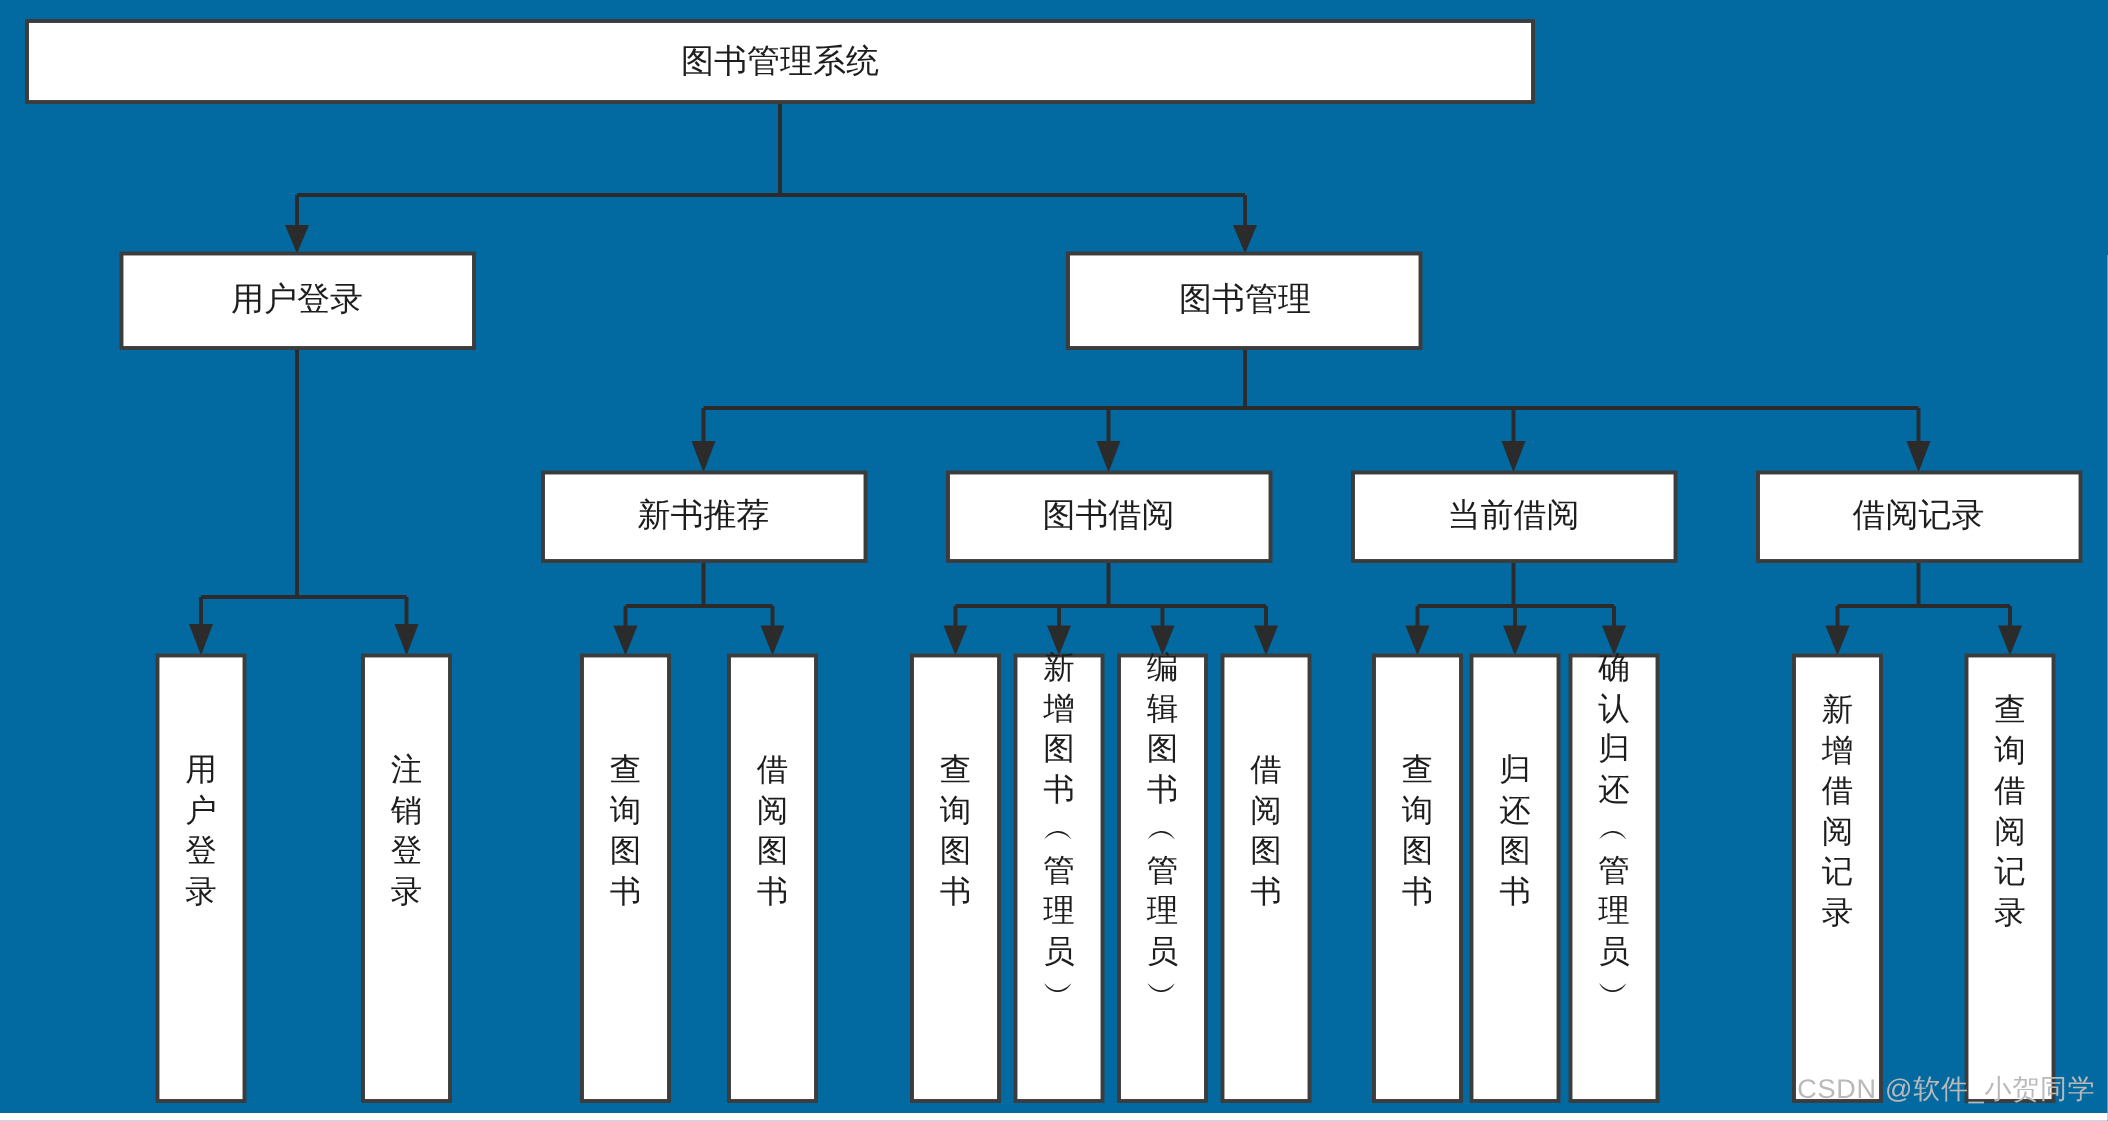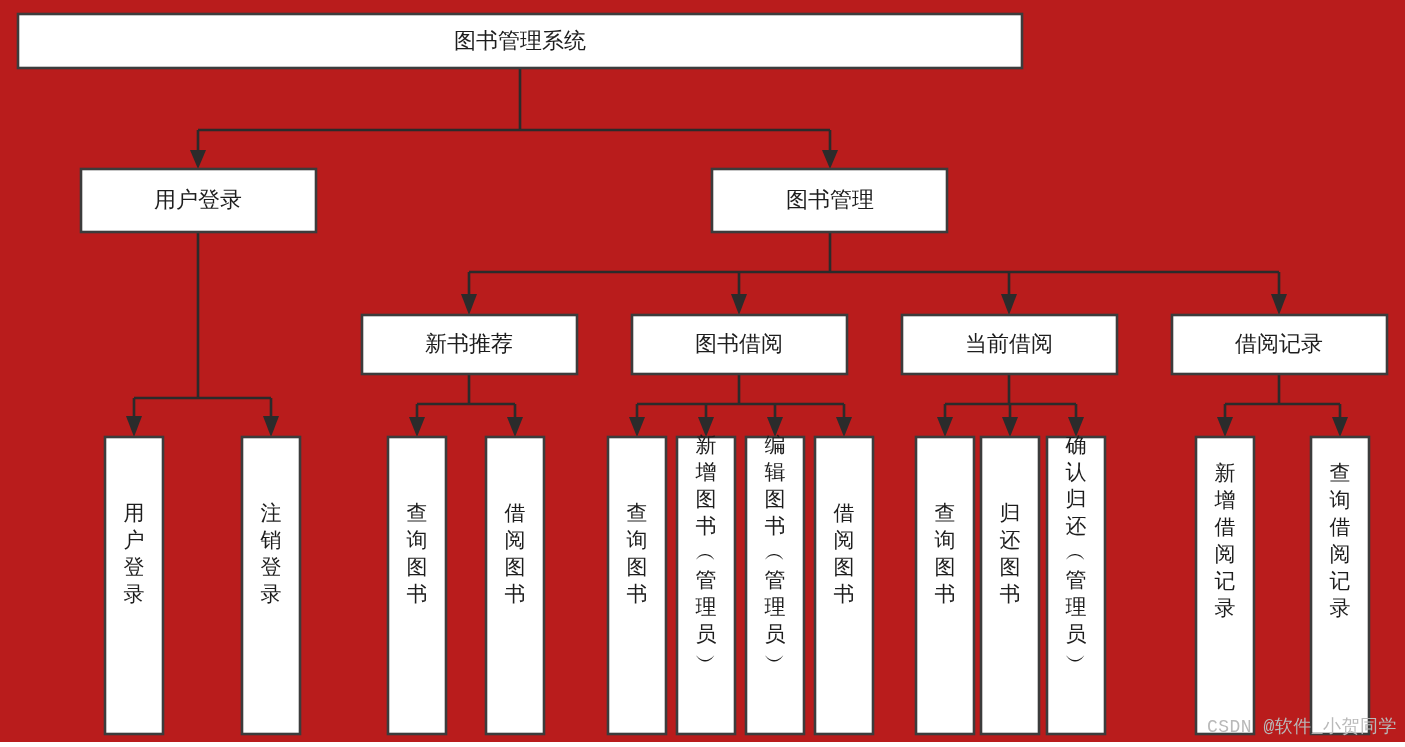--- a/index.html
+++ b/index.html
@@ -10,21 +10,21 @@
   body {
     width: 1405px;
     height: 747px;
     font-family: "Liberation Sans", "DejaVu Sans", sans-serif;
     overflow: hidden;
   }
   #diagram-root {
     position: relative;
     width: 1405px;
     height: 742px;
-    background: #b91c1c;
+    background: #0369a1;
   }
   svg.diagram-canvas {
     position: absolute;
     left: 0;
     top: 0;
     width: 1405px;
     height: 747px;
   }
   .node-box {
     fill: #ffffff;
@@ -51,21 +51,21 @@
   .node-label-vertical {
     font-family: "Liberation Sans", "DejaVu Sans", sans-serif;
     font-size: 21px;
     fill: #1d1d1d;
     text-anchor: middle;
   }
   .watermark {
     position: absolute;
     right: 8px;
     bottom: 4px;
-    font-family: Liberation Mono, monospace;
+    font-family: Liberation Sans, sans-serif;
     font-size: 18px;
     color: #b9b9b9;
     letter-spacing: 0.5px;
     white-space: nowrap;
     user-select: none;
   }
 </style>
 </head>
 <body>
 

